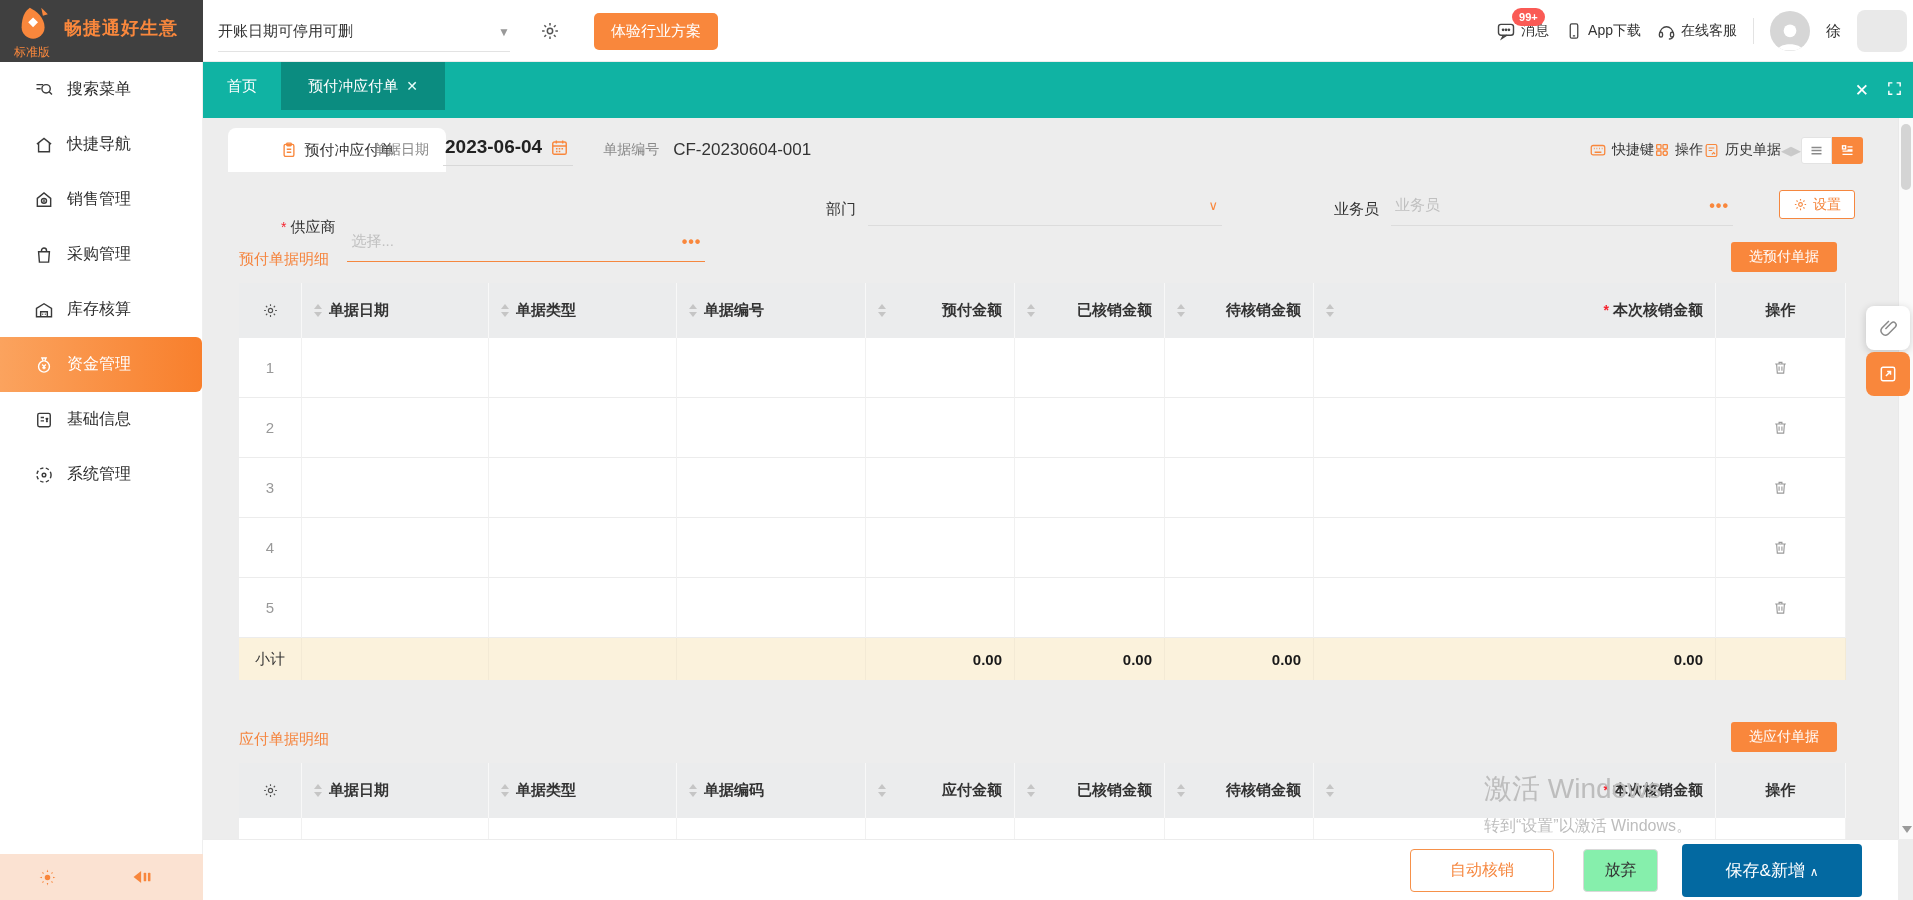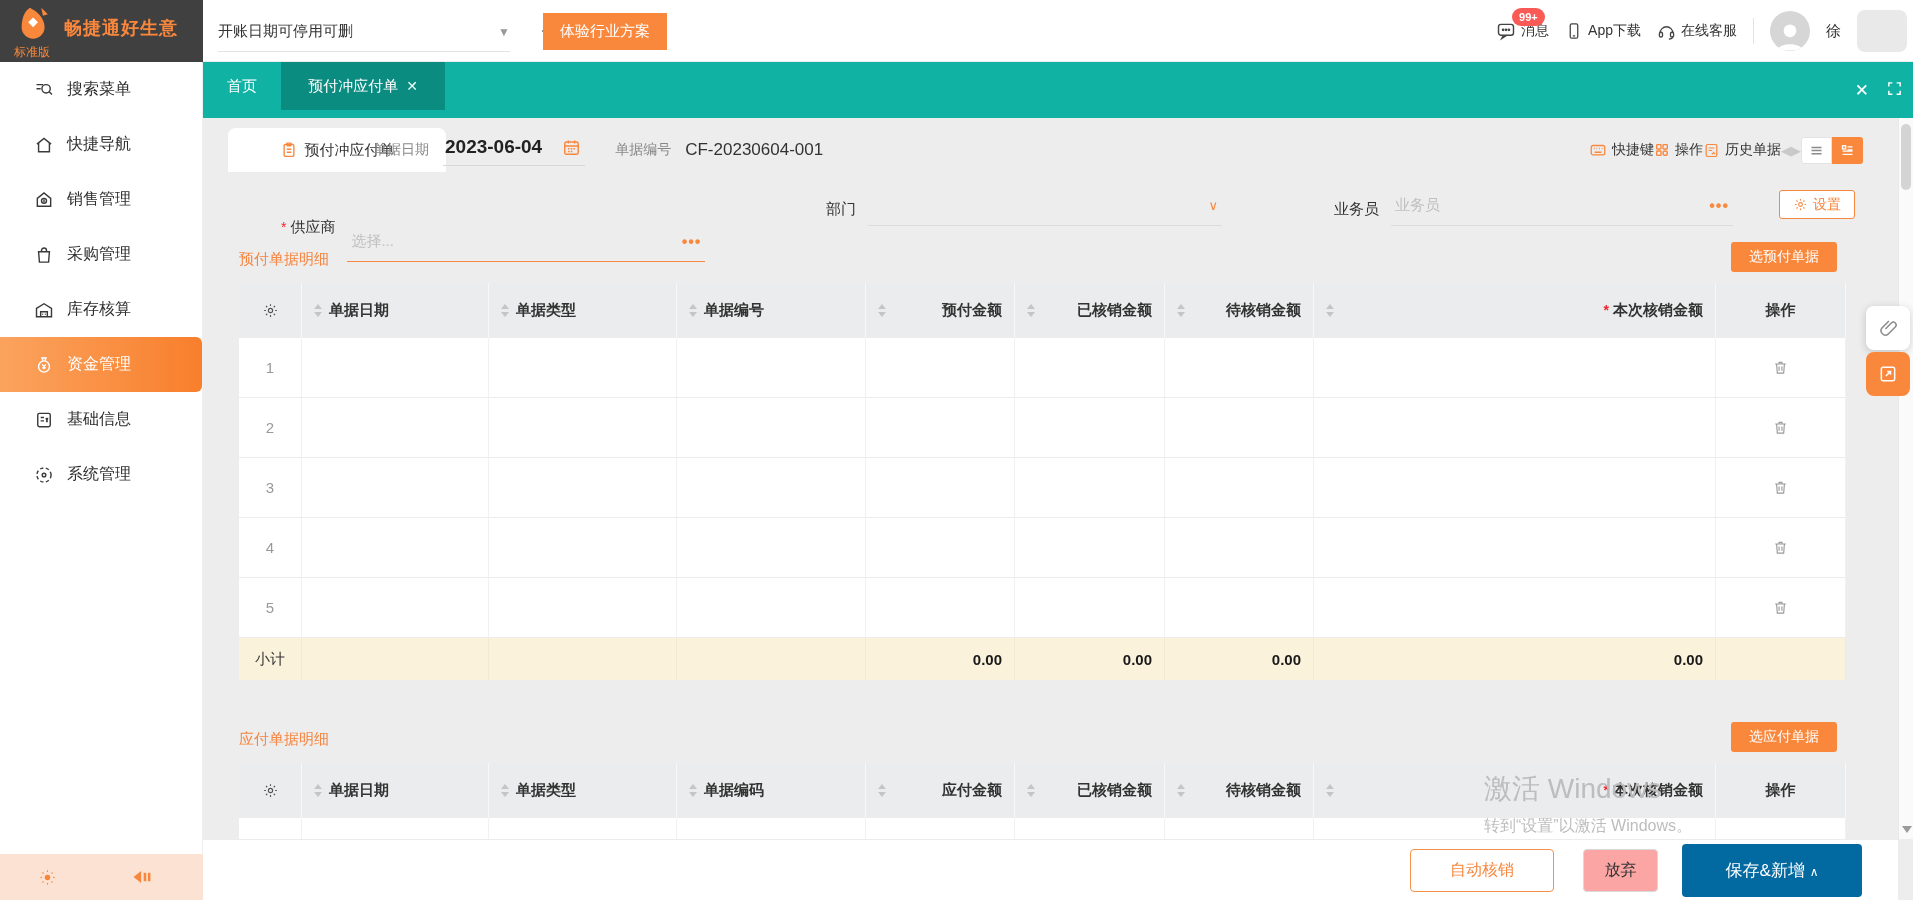--- a/index.html
+++ b/index.html
@@ -10,21 +10,21 @@
   
   .topbar { position:absolute; left:0; top:0; width:1913px; height:62px; background:#fff; border-bottom:1px solid #ececec; z-index:20; }
   .logo-block { position:absolute; left:0; top:0; width:203px; height:62px; background:#404040; }
   .logo-mark { position:absolute; left:18px; top:6px; }
   .brand-name { position:absolute; left:64px; top:16px; font-size:18px; font-weight:bold; color:#f9873c; letter-spacing:1px; }
   .brand-edition { position:absolute; left:14px; top:44px; font-size:12px; color:#f9873c; }
   .account-dd { position:absolute; left:218px; top:12px; width:292px; height:40px; display:flex; align-items:center; justify-content:space-between; border-bottom:1px solid #e3e3e3; cursor:pointer; }
   .account-dd .txt { font-size:15px; color:#333; }
   .chev { color:#999; font-size:12px; }
   .top-gear { position:absolute; left:540px; top:21px; color:#555; cursor:pointer; }
-  .cta-btn { position:absolute; left:543px; top:13px; width:124px; height:37px; background:#f9873c; color:#fff; font-size:15px; border:none; border-radius:0; cursor:pointer; }
+  .cta-btn { position:absolute; left:594px; top:13px; width:124px; height:37px; background:#f9873c; color:#fff; font-size:15px; border:none; border-radius:5px; cursor:pointer; }
   .topbar-right { position:absolute; right:6px; top:0; height:62px; display:flex; align-items:center; gap:16px; }
   .tb-item { display:flex; align-items:center; gap:5px; font-size:14px; color:#333; cursor:pointer; position:relative; }
   .tb-item .ic { color:#444; }
   .badge { position:absolute; top:-13px; left:16px; background:#fa5a55; color:#fff; font-size:11px; font-weight:bold; line-height:18px; padding:0 7px; border-radius:10px; }
   .v-div { width:1px; height:26px; background:#e3e3e3; }
   .avatar { width:40px; height:40px; border-radius:50%; background:#d6d6d6; overflow:hidden; display:flex; align-items:flex-end; justify-content:center; }
   .user-name { font-size:15px; color:#333; }
   .user-blur { width:50px; height:42px; background:#e9e9e9; border-radius:8px; }
 
   
@@ -46,21 +46,21 @@
   .sb-gear { margin-left:38px; }
   .sb-collapse { margin-left:74px; }
 
   
   .content { position:absolute; left:203px; top:118px; right:0; bottom:0; background:#ededed; }
 
   .doc-tab { position:absolute; left:25px; top:10px; width:218px; height:44px; background:#fff; border-radius:8px 8px 0 0; display:flex; align-items:center; justify-content:center; gap:7px; font-size:15px; color:#333; }
   .doc-tab .ic { color:#f9873c; }
   .doc-head { position:absolute; left:170px; top:10px; height:44px; display:flex; align-items:center; }
   .fld-label { font-size:14px; color:#888; margin-right:14px; }
-  .date-field { display:flex; align-items:center; gap:20px; border-bottom:1px solid #d8d8d8; padding:2px 4px 7px 2px; }
+  .date-field { display:flex; align-items:center; gap:8px; border-bottom:1px solid #d8d8d8; padding:2px 4px 7px 2px; }
   .date-val { font-size:19px; font-weight:600; color:#222; }
   .date-field .ic { color:#f9873c; }
   .no-label { margin-left:30px; }
   .no-val { font-size:17px; color:#333; }
   .doc-tools { position:absolute; right:50px; top:10px; height:44px; display:flex; align-items:center; }
   .tool { display:flex; align-items:center; gap:5px; font-size:14px; color:#333; cursor:pointer; }
   .tool .ic { color:#f9873c; }
   .nav-arrow { font-size:13px; color:#c9c9c9; cursor:pointer; }
   .view-toggle { display:flex; }
   .vt-btn { width:31px; height:27px; display:flex; align-items:center; justify-content:center; cursor:pointer; }
@@ -98,21 +98,21 @@
   .sub .td.label { font-size:15px; color:#333; }
   .sub .td.val { justify-content:flex-end; padding-right:12px; font-size:15px; font-weight:bold; color:#1a1a1a; }
 
   .watermark { position:absolute; left:1281px; top:652px; color:#bdbdbd; z-index:5; }
   .wm1 { font-size:28px; }
   .wm2 { font-size:16px; margin-top:8px; }
 
   .footer { position:absolute; left:0; right:15px; bottom:0; height:61px; background:#fff; border-top:1px solid #ececec; z-index:10; }
   .f-btn { position:absolute; border-radius:4px; font-size:16px; cursor:pointer; }
   .btn-auto { left:1207px; top:9px; width:144px; height:43px; background:#fff; border:1px solid #f6914a; color:#f6873f; }
-  .btn-discard { left:1380px; top:9px; width:75px; height:43px; background:#fca5a5; border:1px solid #d9d9d9; color:#333; }
+  .btn-discard { left:1380px; top:9px; width:75px; height:43px; background:#86efac; border:1px solid #d9d9d9; color:#333; }
   .btn-save { left:1479px; top:4px; width:180px; height:53px; background:#0369a1; border:none; color:#fff; font-size:17px; }
 
   .float-card { position:absolute; width:44px; height:44px; border-radius:8px; display:flex; align-items:center; justify-content:center; z-index:25; cursor:pointer; }
   .fc-clip { left:1866px; top:306px; background:#fff; box-shadow:0 2px 8px rgba(0,0,0,0.18); color:#8a8a8a; }
   .fc-expand { left:1866px; top:352px; background:#f9873c; color:#fff; }
 
   .scrollbar { position:absolute; right:0; top:118px; bottom:61px; width:15px; background:#fafafa; border-left:1px solid #e9e9e9; z-index:8; }
   .sb-thumb { position:absolute; left:2px; top:6px; width:10px; height:66px; background:#d4d4d4; border-radius:6px; }
   .sb-down { position:absolute; left:3px; bottom:6px; width:0; height:0; border-left:5px solid transparent; border-right:5px solid transparent; border-top:7px solid #9a9a9a; }
 </style>

